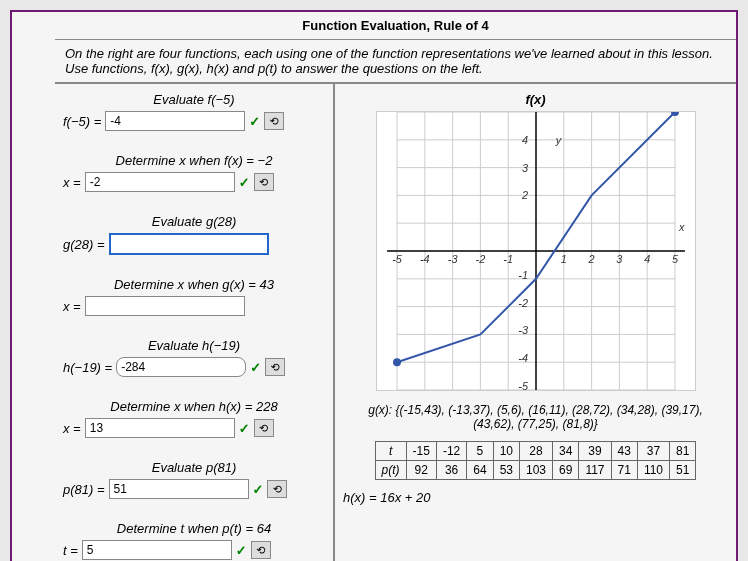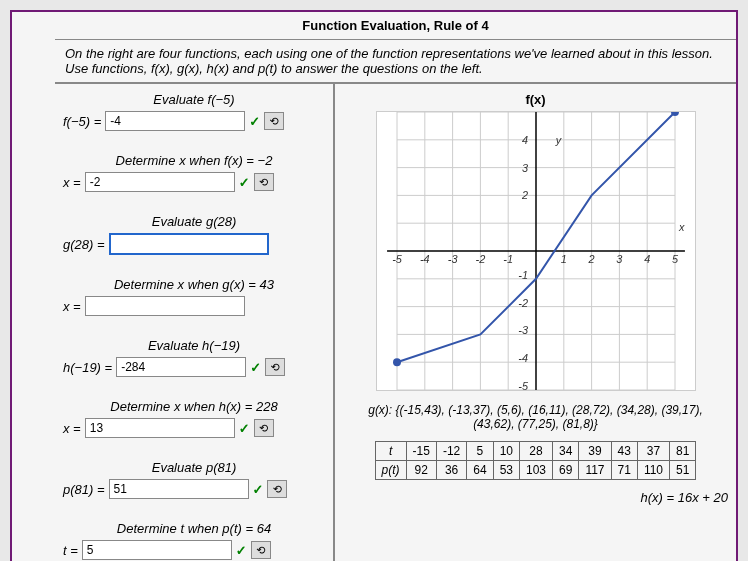--- a/index.html
+++ b/index.html
@@ -12,27 +12,27 @@
 .right { flex: 1; padding: 8px; text-align: center; position: relative; }
 .block { margin-bottom: 22px; }
 .block-title { text-align: center; font-style: italic; margin-bottom: 4px; }
 .row { display: flex; align-items: center; gap: 4px; margin-bottom: 2px; }
 .lhs { font-style: italic; white-space: nowrap; }
 input.ans { border: 1px solid #888; padding: 2px 4px; font-size: 12px; background: #fff; }
 input.ans.active { border: 2px solid #2266cc; }
 .check { color: green; font-weight: bold; }
 .retry { display: inline-flex; align-items: center; justify-content: center; width: 20px; height: 18px; border: 1px solid #888; background: #ddd; font-size: 11px; cursor: pointer; }
 .submit { background: #1a4d9e; color: #c4b5fd; border: none; padding: 6px 12px; font-size: 12px; cursor: pointer; margin-top: 8px; }
-.graph-title { font-weight: bold; text-align: center; margin-bottom: 4px; }
+.graph-title { font-style: italic; font-weight: bold; text-align: center; margin-bottom: 4px; }
 .graph { background: #fff; border: 1px solid #ccc; margin: 0 auto 12px; display: block; }
 .gfunc { font-style: italic; font-size: 12px; margin: 6px 12px 10px; }
 table.pt { border-collapse: collapse; margin: 0 auto 10px; font-size: 12px; }
 table.pt td, table.pt th { border: 1px solid #666; padding: 2px 6px; text-align: center; }
 table.pt th { font-style: italic; font-weight: normal; }
-.hfunc { font-style: italic; text-align: right; }
+.hfunc { font-style: italic; text-align: left; }
 </style>
 </head>
 <body>
 
 <div class="outer">
   <div class="title">Function Evaluation, Rule of 4</div>
   <div class="instructions">
     <span>On the right are four functions, each using one of the function representations we've learned about in this lesson.</span><br>
     <span>Use functions, f(x), g(x), h(x) and p(t) to answer the questions on the left.</span>
   </div>
@@ -72,21 +72,21 @@
         <div class="row">
           <span class="lhs">x =</span>
           <input class="ans" style="width: 160px;" value="">
         </div>
       </div>
 
       <div class="block">
         <div class="block-title">Evaluate h(−19)</div>
         <div class="row">
           <span class="lhs">h(−19) =</span>
-          <input class="ans" style="width: 130px;" value="-284">
+          <input class="ans" style="width: 130px; border-radius: 8px;" value="-284">
           <span class="check">✓</span>
           <span class="retry">⟲</span>
         </div>
       </div>
 
       <div class="block">
         <div class="block-title">Determine x when h(x) = 228</div>
         <div class="row">
           <span class="lhs">x =</span>
           <input class="ans" style="width: 150px;" value="13">

